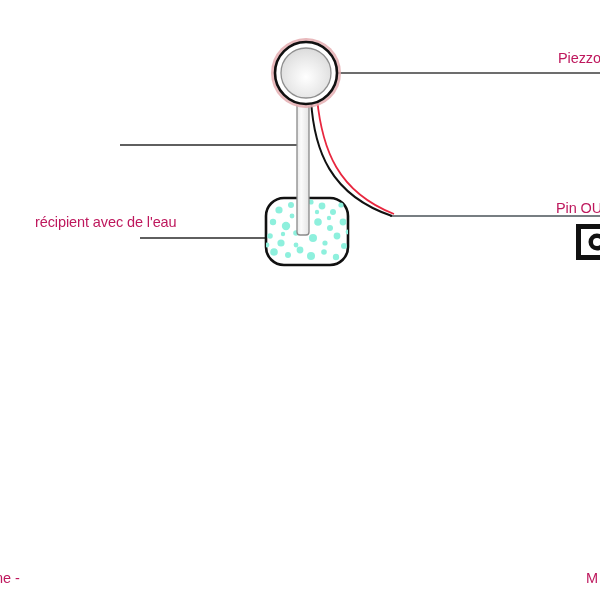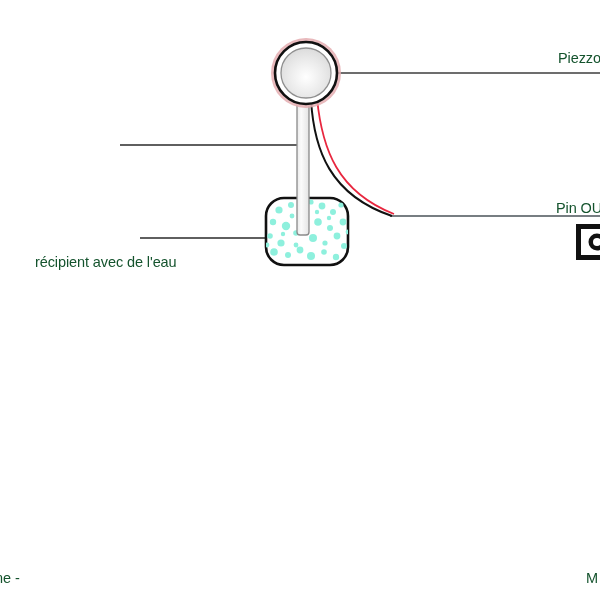--- a/index.html
+++ b/index.html
@@ -22,37 +22,36 @@
     width: 600px;
     height: 600px;
   }
 
   
   .label {
     position: absolute;
     font-family: "Liberation Sans", sans-serif;
     font-size: 14.5px;
     line-height: 1.15;
-    color: #14532d;
+    color: #be185d;
     white-space: nowrap;
     letter-spacing: -0.1px;
   }
 
   #label-piezo {
     left: 558px;
     top: 50px;
   }
   #label-tige {
     left: 66px;
     top: 121px;
   }
   #label-recipient {
     left: 35px;
     top: 214px;
-    margin-top: 40px;
   }
   #label-pinout {
     left: 556px;
     top: 200px;
   }
   #label-footer-left {
     left: -28px;
     top: 570px;
   }
   #label-footer-right {

